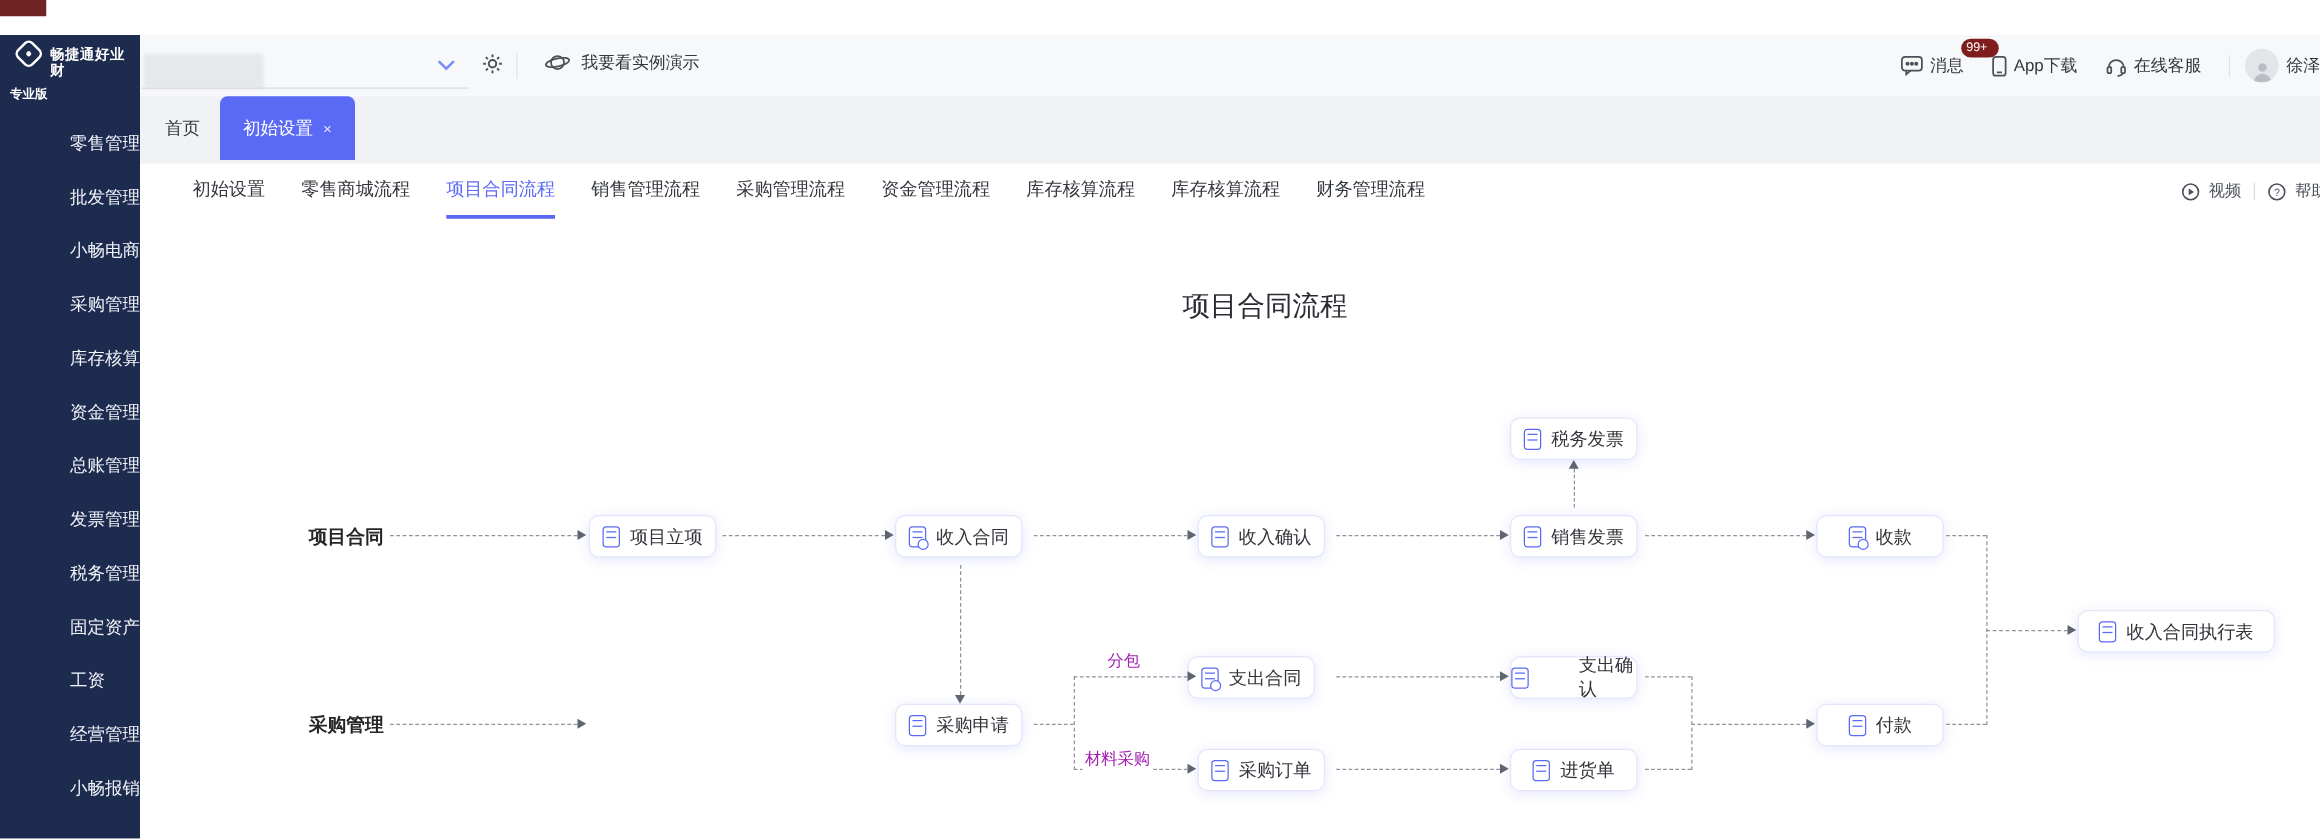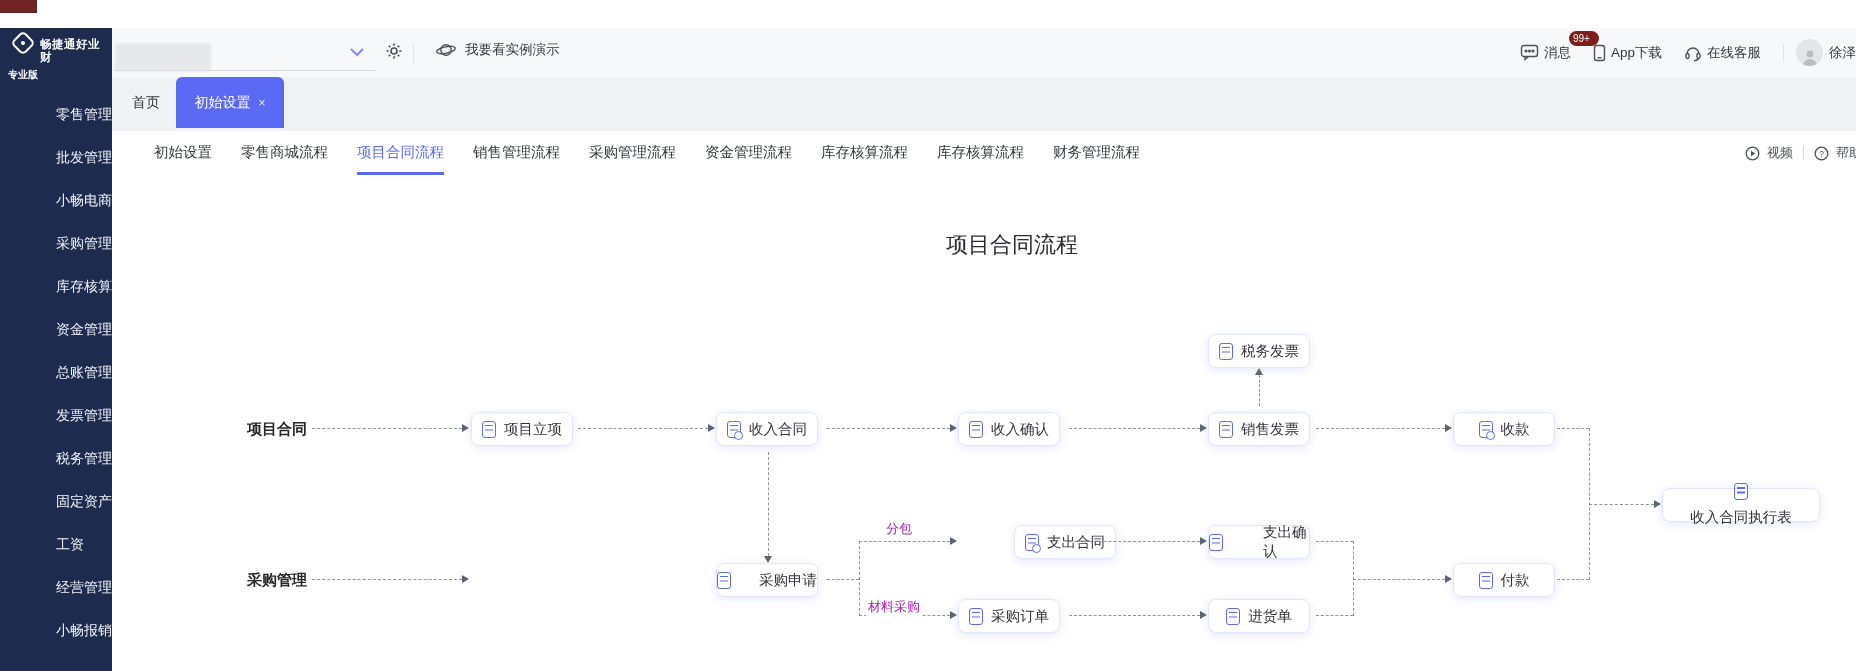--- a/index.html
+++ b/index.html
@@ -51,21 +51,21 @@
   .nav-tab { height:44px; line-height:42px; font-size:14.5px; color:#33373d; cursor:pointer; white-space:nowrap; }
   .nav-tab.active { color:#5b6af5; border-bottom:3px solid #5b6af5; }
   .nav-right { position:absolute; right:-6px; top:0; height:44px; display:flex; align-items:center; gap:7px; font-size:13px; color:#4c5058; }
   .nav-right .sep { width:1px; height:14px; background:#d9dbe0; margin:0 3px; }
   .nav-right span { cursor:pointer; }
 
   
   .flow-title { position:absolute; left:822px; top:230px; width:380px; text-align:center; font-size:22px; font-weight:500; color:#2b2b33; }
   .lane-label { position:absolute; font-size:15px; font-weight:600; color:#262626; }
   .node { position:absolute; height:34px; background:#fff; border:1px solid #e2e6fb; border-radius:8px; box-shadow:0 2px 10px rgba(91,106,245,0.16); display:flex; align-items:center; justify-content:center; gap:8px; font-size:14.5px; color:#33333a; cursor:pointer; width:102px; }
-  .node.wide { width:158px;flex-direction:column; }
+  .node.wide { width:158px; }
   .doc-ic { flex:0 0 auto; width:14px; height:17px; border:1.6px solid #5b6af5; border-radius:3px; position:relative; }
   .doc-ic::before { content:""; position:absolute; left:2px; right:2px; top:3px; height:1.6px; background:#5b6af5; box-shadow:0 4.5px 0 #5b6af5; }
   .doc-ic.dot::after { content:""; position:absolute; right:-3px; bottom:-3px; width:7px; height:7px; border-radius:50%; background:#fff; border:1.6px solid #5b6af5; }
 
   .hl { position:absolute; height:0; border-top:1.6px dashed #8e939d; }
   .hl.ar::after { content:""; position:absolute; right:-7px; top:-4.8px; width:0; height:0; border-left:7px solid #5f6570; border-top:4px solid transparent; border-bottom:4px solid transparent; }
   .vl { position:absolute; width:0; border-left:1.6px dashed #8e939d; }
   .vl.au::before { content:""; position:absolute; top:-7px; left:-4.8px; width:0; height:0; border-bottom:7px solid #5f6570; border-left:4px solid transparent; border-right:4px solid transparent; }
   .vl.ad::after { content:""; position:absolute; bottom:-7px; left:-4.8px; width:0; height:0; border-top:7px solid #5f6570; border-left:4px solid transparent; border-right:4px solid transparent; }
   .edge-label { position:absolute; font-size:13px; color:#a21caf; background:#fff; padding:0 2px; }
@@ -227,29 +227,29 @@
       <span>收款</span>
     </div>
   <div class="node" style="left:1208px; top:334px;">
       <span class="doc-ic"></span>
       <span>税务发票</span>
     </div>
   <div class="node wide" style="left:1662px; top:488px;">
       <span class="doc-ic"></span>
       <span>收入合同执行表</span>
     </div>
-  <div class="node" style="left:1014px; top:525px;">
+  <div class="node" style="left:950px; top:525px;">
       <span class="doc-ic dot"></span>
       <span>支出合同</span>
     </div>
   <div class="node" style="left:1208px; top:525px;gap:40px;">
       <span class="doc-ic"></span>
       <span>支出确认</span>
     </div>
-  <div class="node" style="left:716px; top:563px;justify-content:space-between;">
+  <div class="node" style="left:716px; top:563px;">
       <span class="doc-ic"></span>
       <span>采购申请</span>
     </div>
   <div class="node" style="left:958px; top:599px;">
       <span class="doc-ic"></span>
       <span>采购订单</span>
     </div>
   <div class="node" style="left:1208px; top:599px;">
       <span class="doc-ic"></span>
       <span>进货单</span>

